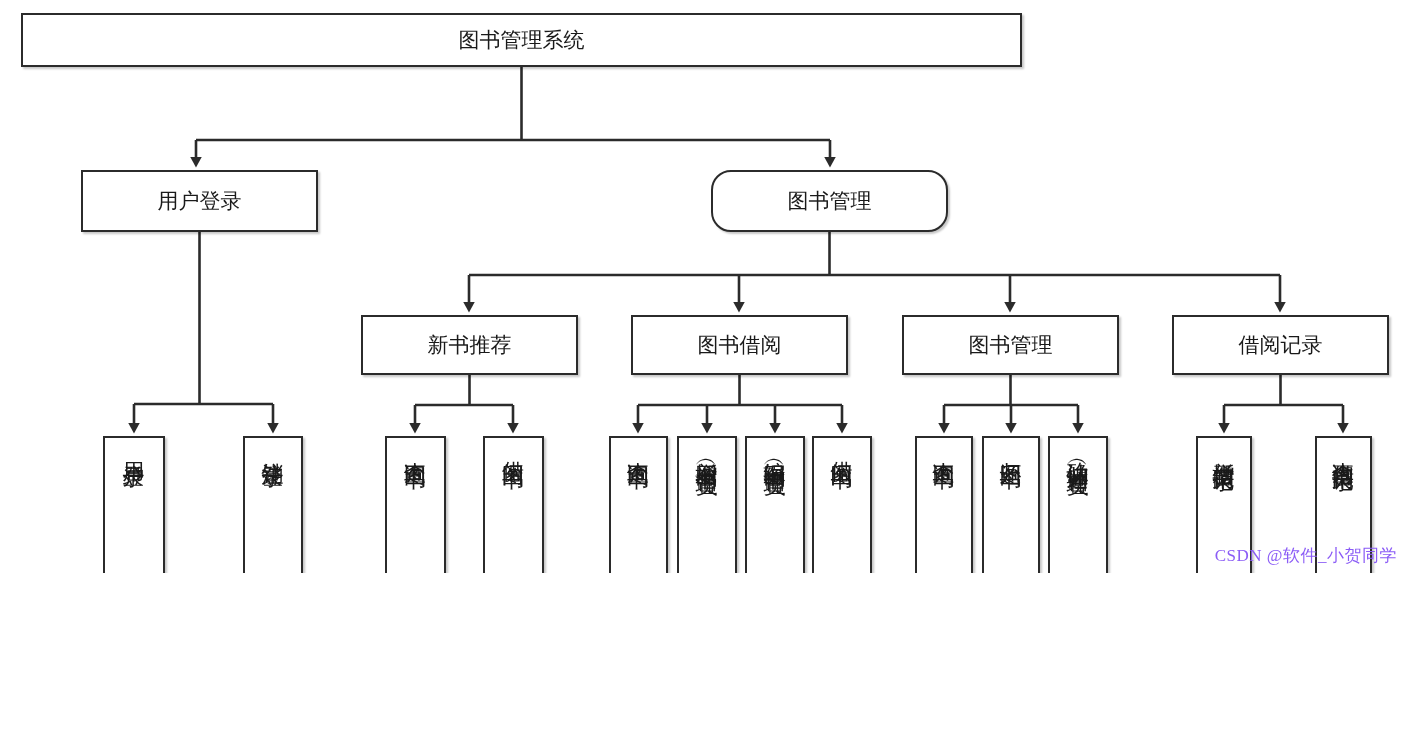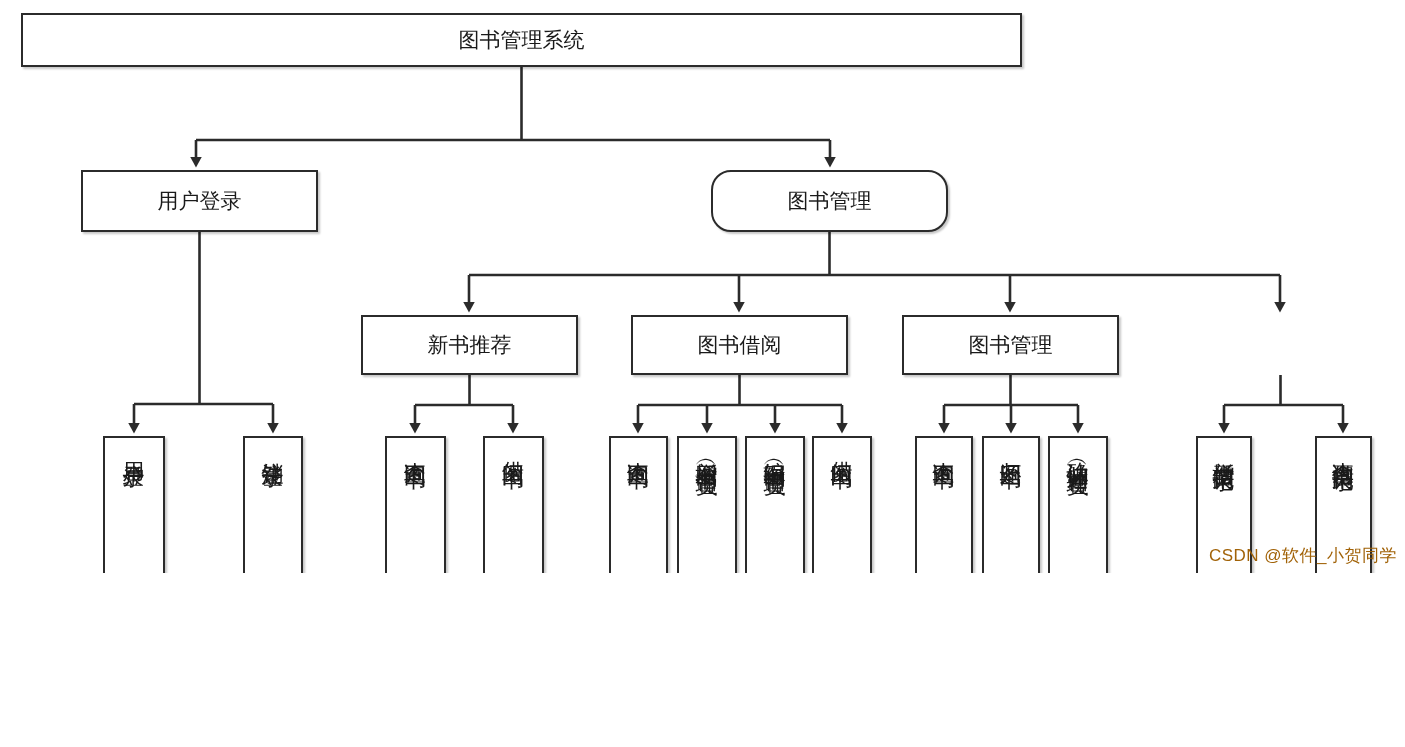--- a/index.html
+++ b/index.html
@@ -9,20 +9,21 @@
   }
   body {
     font-family: "Liberation Sans", "DejaVu Sans", sans-serif;
   }
   #canvas {
     position: relative;
     width: 1405px;
     height: 573px;
     background: #ffffff;
     overflow: hidden;
+    font-family: Liberation Serif, serif;
   }
   svg.edges {
     position: absolute;
     left: 0;
     top: 0;
     width: 1405px;
     height: 747px;
     pointer-events: none;
   }
   .node {
@@ -55,21 +56,21 @@
     text-orientation: upright;
     font-size: 22px;
     letter-spacing: 2px;
     line-height: 1.05;
   }
   .watermark {
     position: absolute;
     right: 8px;
     bottom: 6px;
     font-size: 17px;
-    color: #a16207;
+    color: #8b5cf6;
     letter-spacing: 0.5px;
     white-space: nowrap;
     user-select: none;
   }
 </style>
 </head>
 <body>
 
 <div id="canvas">
 
@@ -136,20 +137,23 @@
 
   <div class="node horiz" style="left:361px; top:315px; width:217px; height:60px;">
     <span class="label">新书推荐</span>
   </div>
   <div class="node horiz" style="left:631px; top:315px; width:217px; height:60px;">
     <span class="label">图书借阅</span>
   </div>
   <div class="node horiz" style="left:902px; top:315px; width:217px; height:60px;">
     <span class="label">图书管理</span>
   </div>
+  <div class="node horiz" style="left:1172px; top:315px; width:217px; height:60px;">
+    <span class="label">借阅记录</span>
+  </div>
 
   <div class="node vert" style="left:103px; top:436px; width:62px; height:297px;">
     <span class="label">用户登录</span>
   </div>
   <div class="node vert" style="left:243px; top:436px; width:60px; height:297px;">
     <span class="label">注销登录</span>
   </div>
 
   <div class="node vert" style="left:385px; top:436px; width:61px; height:297px;">
     <span class="label">查询图书</span>

